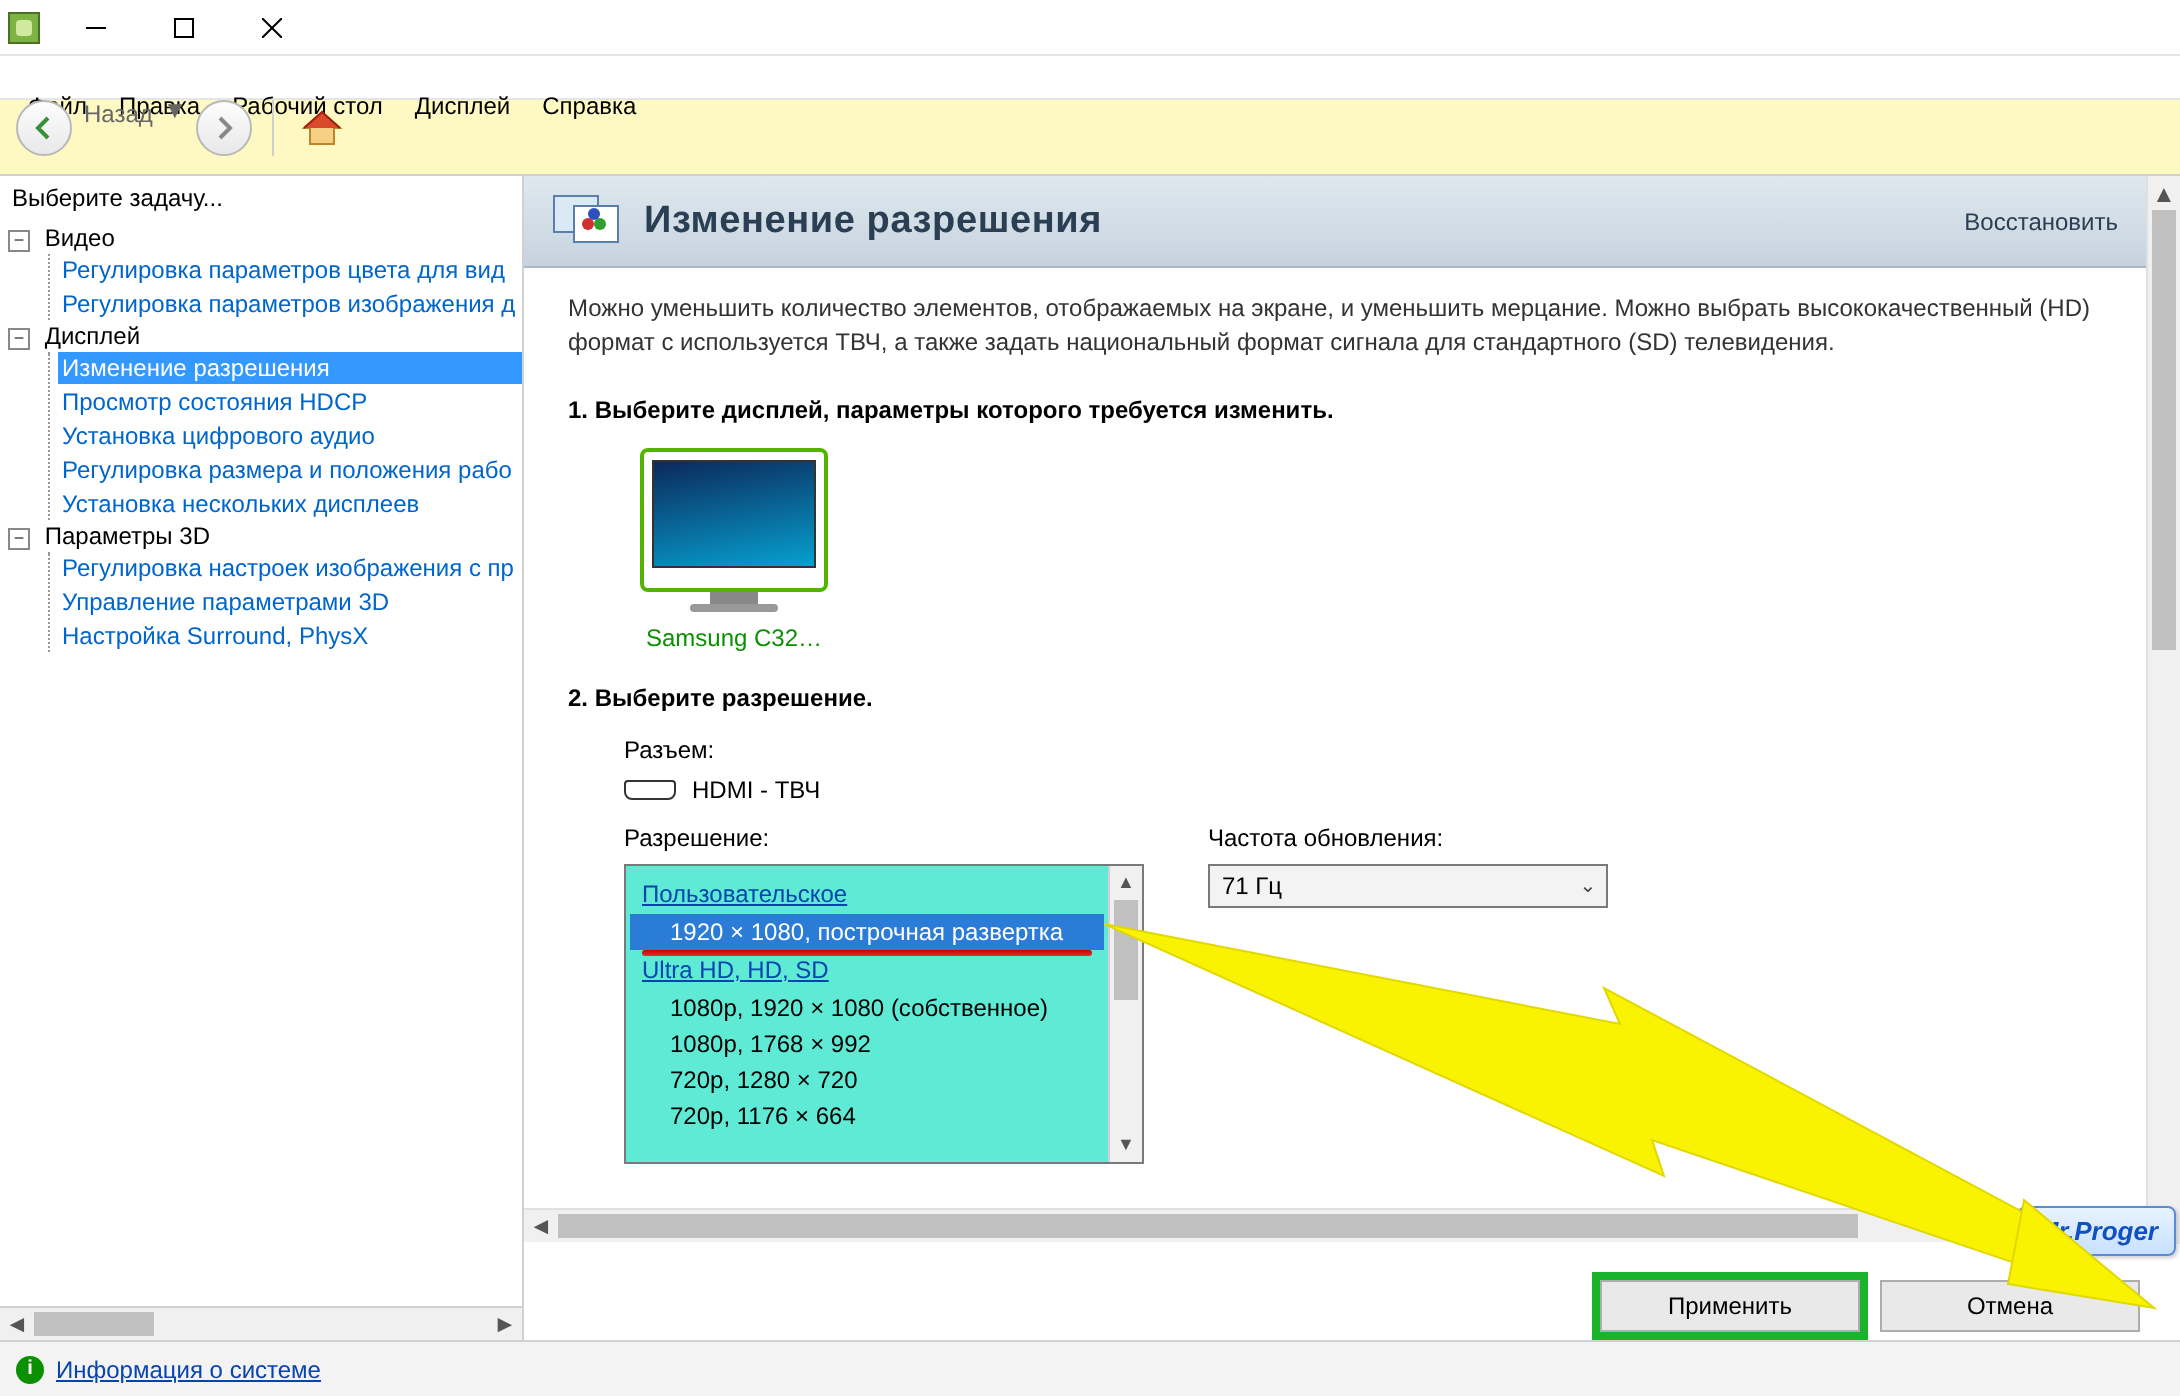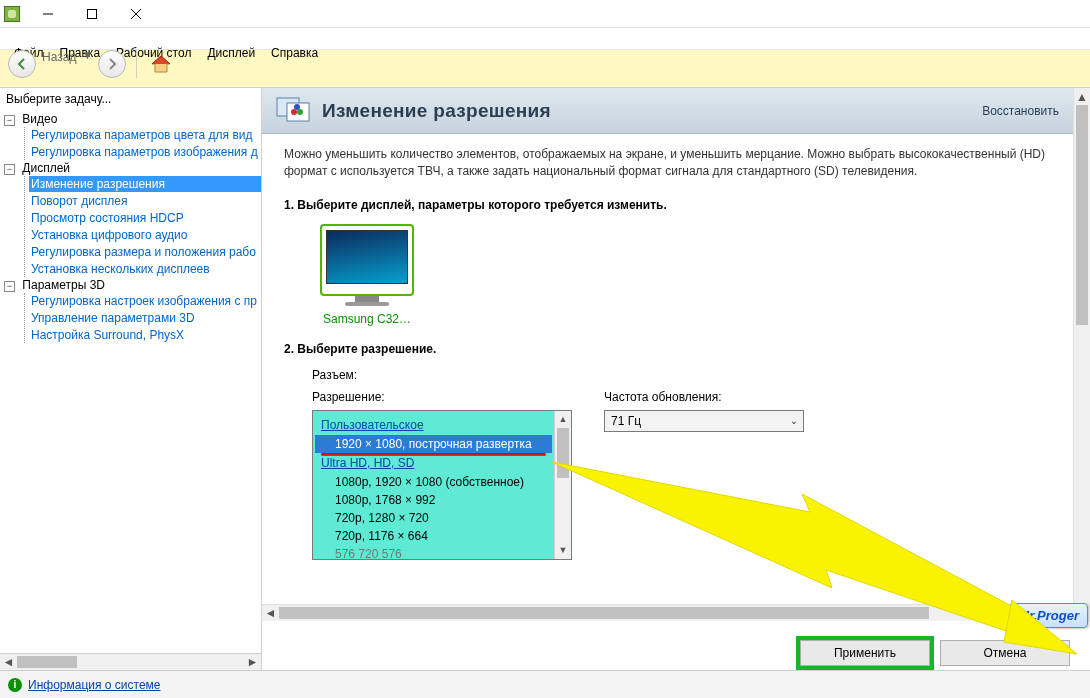--- a/index.html
+++ b/index.html
@@ -177,21 +177,20 @@
           <div class="tree-item">Регулировка параметров цвета для вид</div>
           <div class="tree-item">Регулировка параметров изображения д</div>
         </div>
       </div>
 
       <div class="tree-category">
         <span class="tree-toggle">−</span>
         <span class="tree-cat-label">Дисплей</span>
         <div class="tree-children">
           <div class="tree-item selected">Изменение разрешения</div>
-          <div class="tree-item">Поворот дисплея</div>
           <div class="tree-item">Просмотр состояния HDCP</div>
           <div class="tree-item">Установка цифрового аудио</div>
           <div class="tree-item">Регулировка размера и положения рабо</div>
           <div class="tree-item">Установка нескольких дисплеев</div>
         </div>
       </div>
 
       <div class="tree-category">
         <span class="tree-toggle">−</span>
         <span class="tree-cat-label">Параметры 3D</span>
@@ -234,37 +233,40 @@
           <div class="monitor-screen"></div>
         </div>
         <div class="monitor-stand"></div>
         <div class="monitor-base"></div>
         <div class="monitor-label">Samsung C32…</div>
       </div>
 
       <div class="step-title">2. Выберите разрешение.</div>
 
       <div class="field-row">Разъем:</div>
+      <div class="connector-row">
+        <div class="hdmi-icon"></div>
+        <span>HDMI - ТВЧ</span>
+      </div>
 
       <div class="two-col">
         <div class="col-left">
           <div class="col-label">Разрешение:</div>
           <div class="listbox">
             <div class="listbox-body">
               <div class="lb-group">Пользовательское</div>
               <div class="lb-item selected">
                 <span>1920 × 1080, построчная развертка</span>
                 <div class="red-underline"></div>
               </div>
               <div class="lb-group">Ultra HD, HD, SD</div>
               <div class="lb-item">1080p, 1920 × 1080 (собственное)</div>
               <div class="lb-item">1080p, 1768 × 992</div>
               <div class="lb-item">720p, 1280 × 720</div>
               <div class="lb-item">720p, 1176 × 664</div>
-              <div class="lb-item partial-bottom">576   720   576</div>
             </div>
             <div class="listbox-scroll">
               <div class="arrow">▲</div>
               <div class="thumb"></div>
               <div class="track"></div>
               <div class="arrow">▼</div>
             </div>
           </div>
         </div>
         <div class="col-right">

